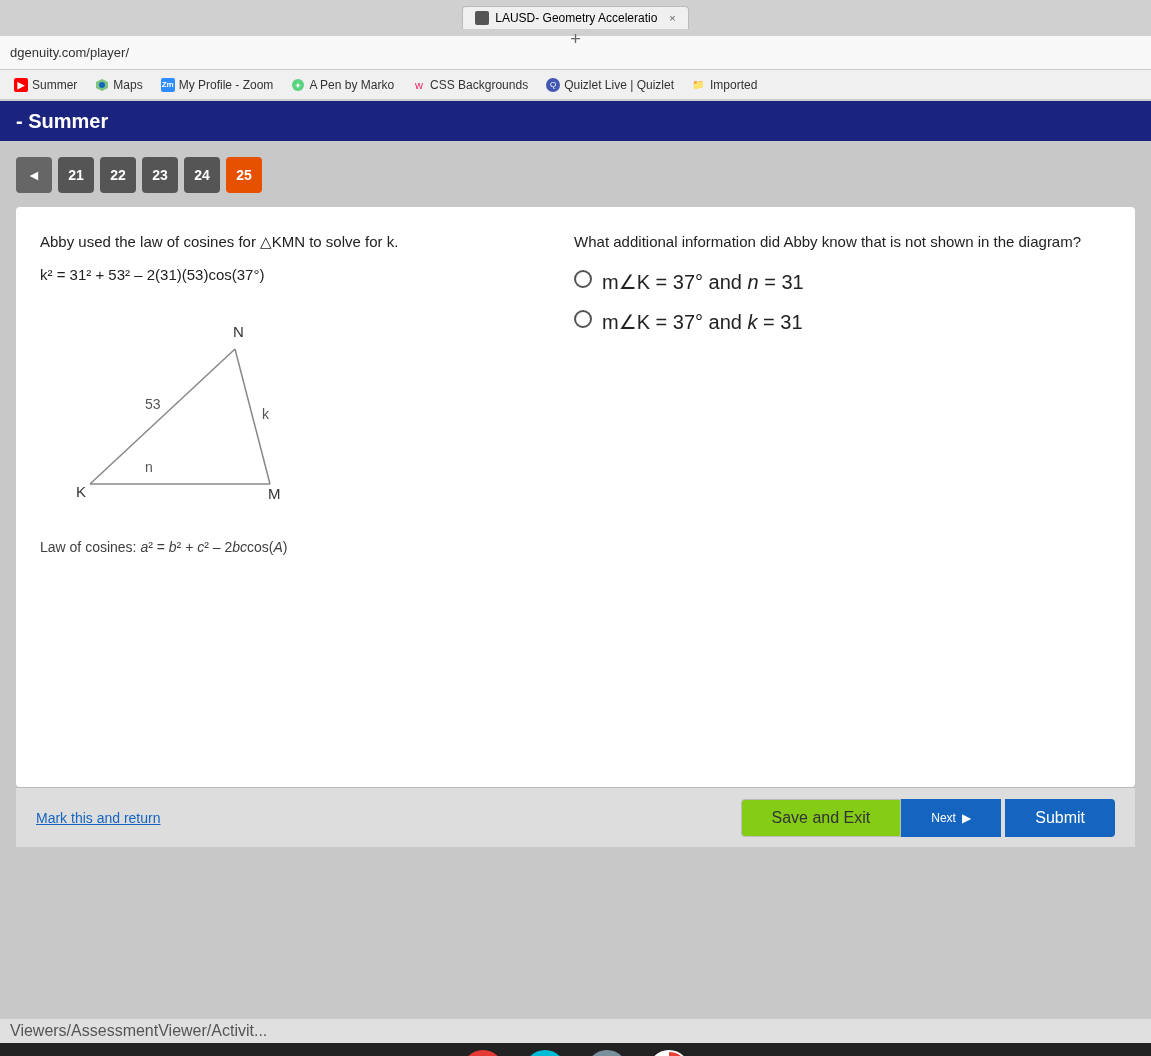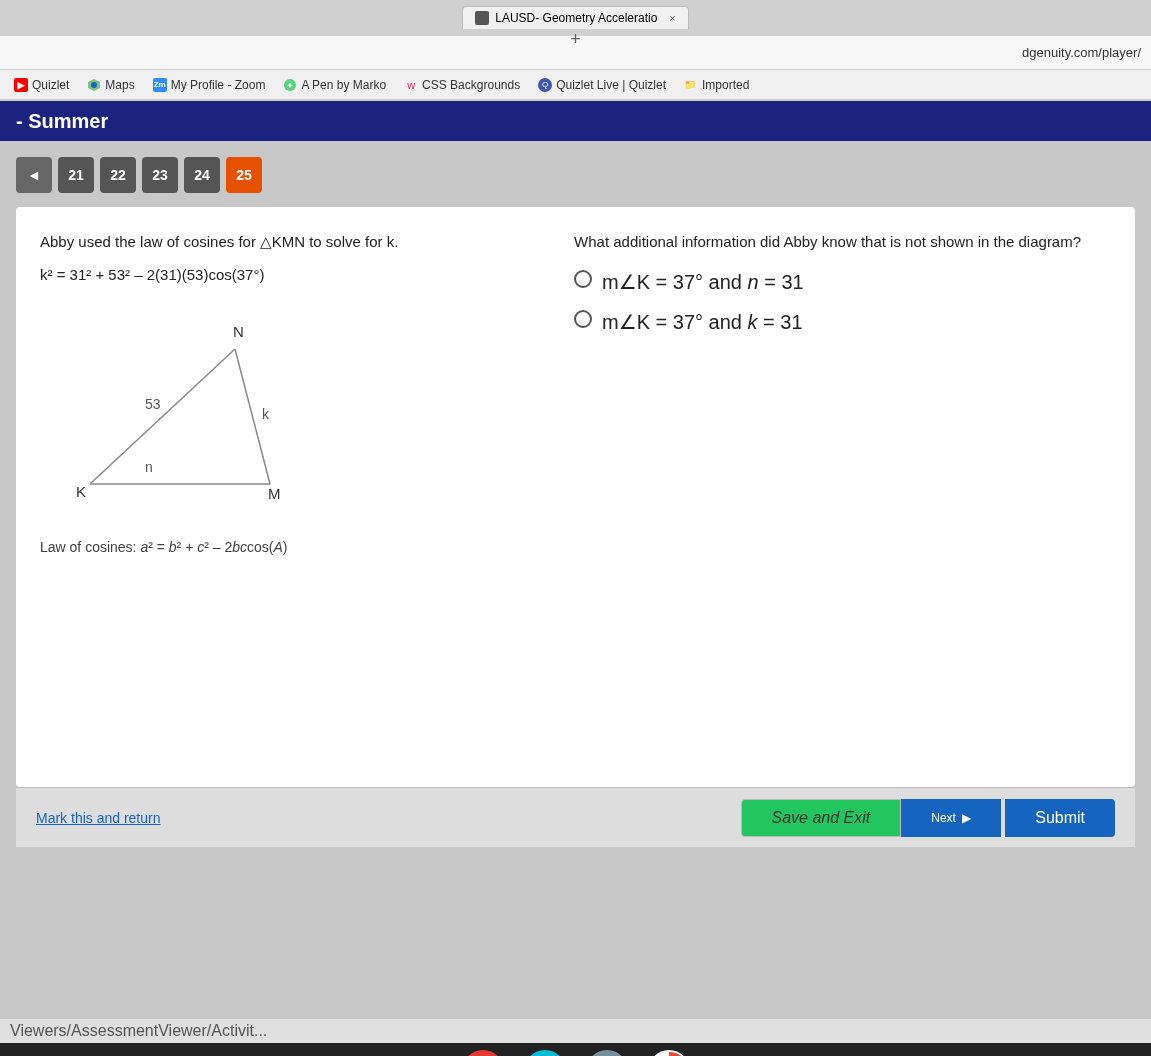--- a/index.html
+++ b/index.html
@@ -6,21 +6,21 @@
     body { width: 1151px; height: 1056px; font-family: Arial, sans-serif; background: #f0f0f0; overflow: hidden; }
 
     
     .browser-chrome { background: #e8e8e8; border-bottom: 1px solid #ccc; }
     .tab-bar { display: flex; align-items: center; background: #d0d0d0; padding: 6px 8px 0; height: 36px; flex-direction: column; }
     .tab { background: #f0f0f0; border: 1px solid #bbb; border-bottom: none; border-radius: 4px 4px 0 0; padding: 4px 12px; font-size: 12px; display: flex; align-items: center; gap: 6px; max-width: 240px; }
     .tab .tab-favicon { width: 14px; height: 14px; background: #555; border-radius: 2px; flex-shrink: 0; }
     .tab .tab-close { margin-left: 6px; color: #666; cursor: pointer; font-size: 11px; }
     .tab-new { background: none; border: none; font-size: 18px; color: #666; cursor: pointer; padding: 0 8px; }
 
-    .address-bar { background: #f8f8f8; padding: 4px 10px; display: flex; align-items: center; gap: 8px; border-bottom: 1px solid #ccc; height: 34px; justify-content: flex-end; }
+    .address-bar { background: #f8f8f8; padding: 4px 10px; display: flex; align-items: center; gap: 8px; border-bottom: 1px solid #ccc; height: 34px; }
     .address-text { font-size: 13px; color: #333; }
 
     .bookmarks-bar { background: #f0f0f0; padding: 3px 8px; display: flex; align-items: center; gap: 6px; border-bottom: 1px solid #ccc; height: 30px; overflow: hidden; }
     .bookmark-item { display: flex; align-items: center; gap: 4px; font-size: 12px; color: #333; cursor: pointer; padding: 2px 6px; border-radius: 3px; white-space: nowrap; }
     .bm-icon { width: 14px; height: 14px; flex-shrink: 0; border-radius: 2px; display: flex; align-items: center; justify-content: center; font-size: 10px; }
     .bm-youtube { background: #ff0000; }
     .bm-zoom { background: #2D8CFF; color: white; font-size: 8px; font-weight: bold; }
     .bm-quizlet { background: #4257B2; color: white; font-size: 8px; border-radius: 50%; }
 
     
@@ -55,21 +55,21 @@
     .choice { display: flex; align-items: flex-start; gap: 10px; margin-bottom: 16px; font-size: 20px; color: #222; }
     .choice-radio { width: 18px; height: 18px; border: 2px solid #555; border-radius: 50%; flex-shrink: 0; cursor: pointer; }
 
     .clearfix::after { content: ''; display: table; clear: both; }
 
     
     .bottom-bar { background: #ddd; padding: 12px 20px; display: flex; align-items: center; justify-content: space-between; height: 60px; border-top: 1px solid #bbb; }
     .mark-return { color: #1565C0; font-size: 14px; text-decoration: underline; cursor: pointer; }
 
     .bottom-actions { display: flex; gap: 0; }
-    .btn-save { background: #22c55e; border: 1px solid #bbb; padding: 0 30px; font-size: 16px; color: #333; cursor: pointer; border-radius: 4px 0 0 4px; font-style: italic; }
+    .btn-save { background: #84cc16; border: 1px solid #bbb; padding: 0 30px; font-size: 16px; color: #333; cursor: pointer; border-radius: 4px 0 0 4px; }
     .btn-next { background: #1565C0; border: none; padding: 10px 30px; font-size: 12px; color: white; cursor: pointer; display: flex; align-items: center; gap: 6px; position: relative; }
     .btn-next::after { content: '▶'; font-size: 12px; }
     .btn-submit { background: #1565C0; border: none; padding: 10px 30px; font-size: 16px; color: white; cursor: pointer; border-radius: 0 4px 4px 0; margin-left: 4px; }
 
     
     .status-bar { background: #e0e0e0; padding: 4px 10px; font-size: 16px; color: #555; height: 24px; display: flex; align-items: center; }
 
     
     .taskbar { background: #222; height: 56px; display: flex; align-items: center; justify-content: center; gap: 20px; }
     .taskbar-icon { width: 42px; height: 42px; border-radius: 50%; display: flex; align-items: center; justify-content: center; cursor: pointer; }
@@ -89,21 +89,21 @@
     <button class="tab-new">+</button>
   </div>
 
   <div class="address-bar">
     <span class="address-text">dgenuity.com/player/</span>
   </div>
 
   <div class="bookmarks-bar">
     <div class="bookmark-item">
       <div class="bm-icon bm-youtube" style="color:white;font-size:9px;font-weight:bold;">▶</div>
-      <span>Quizlet</span>
+      <span>Summer</span>
     </div>
     <div class="bookmark-item">
       <div class="bm-icon">
         <svg width="14" height="14" viewBox="0 0 14 14">
             <polygon points="7,1 13,4 13,10 7,13 1,10 1,4" fill="#4CAF50" opacity="0.7"></polygon>
             <circle cx="7" cy="7" r="3" fill="#1565C0"></circle>
           </svg>
       </div>
       <span>Maps</span>
     </div>

